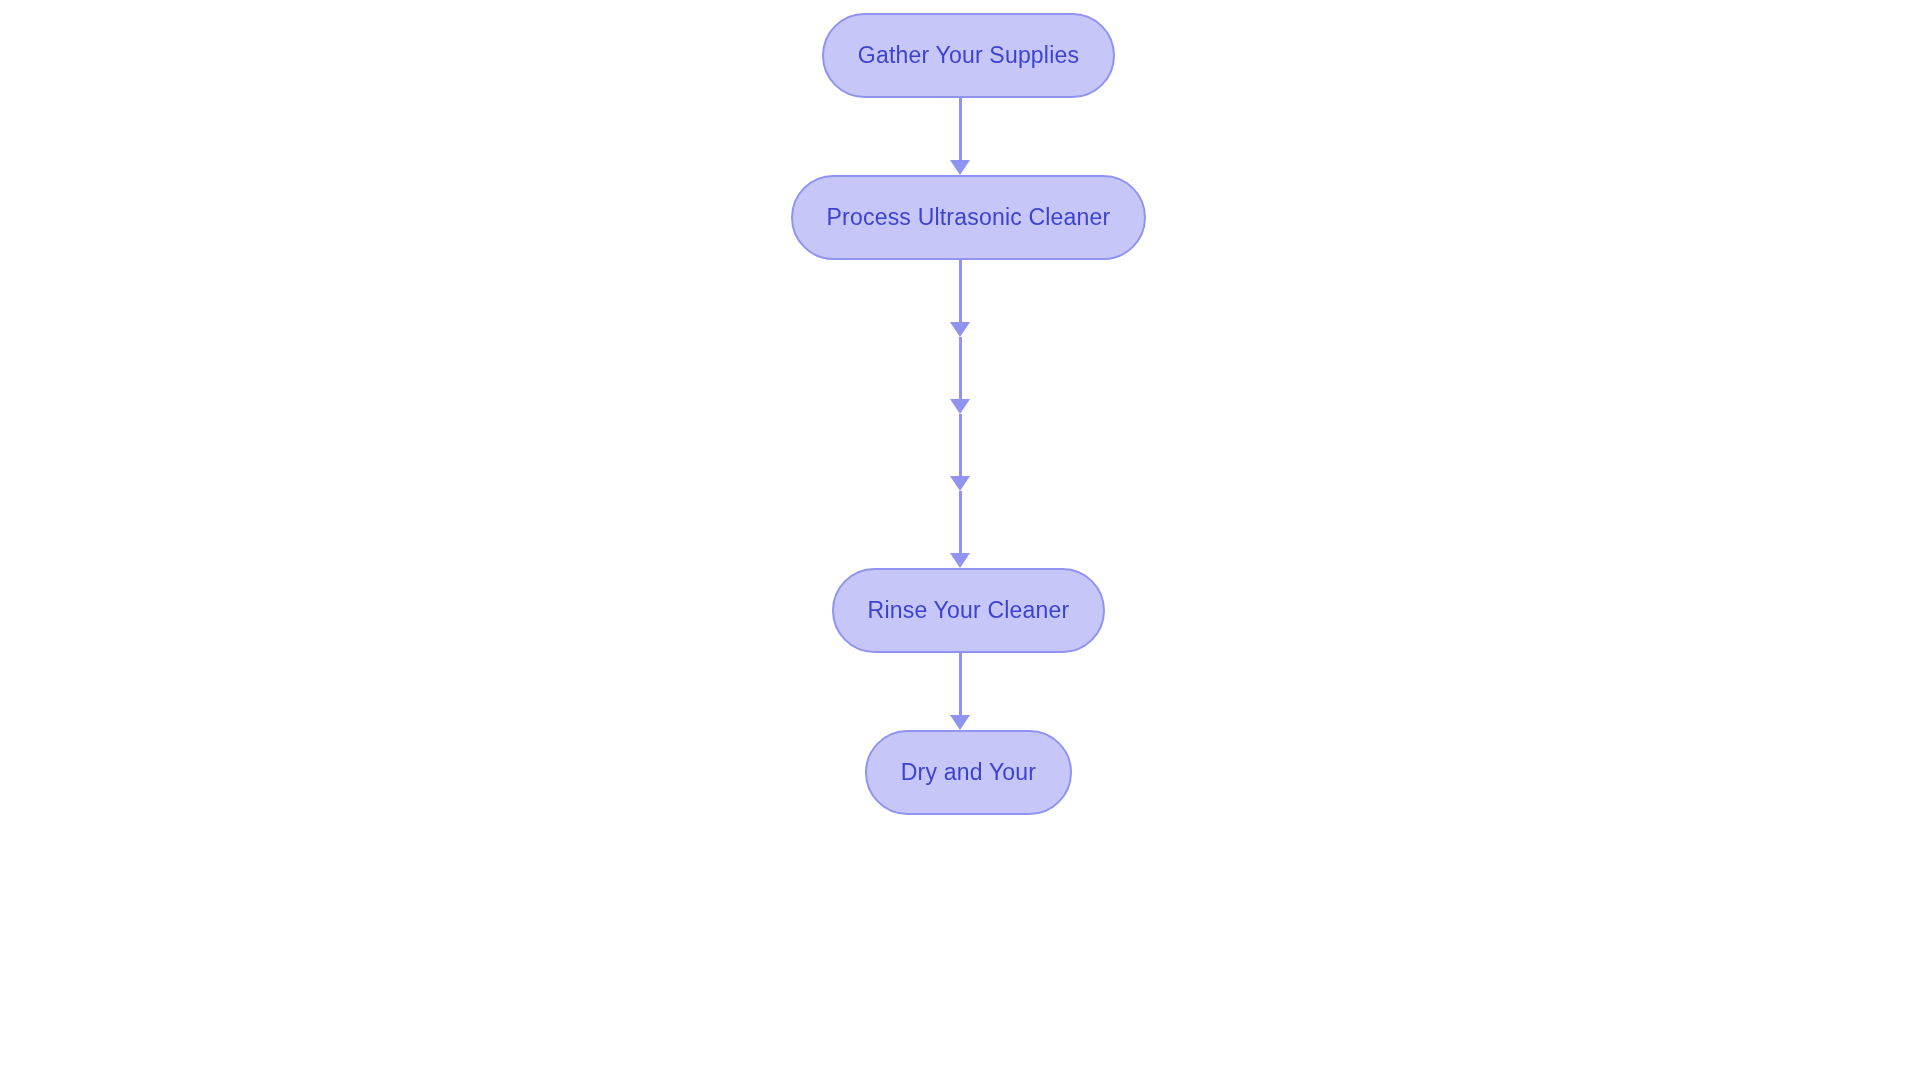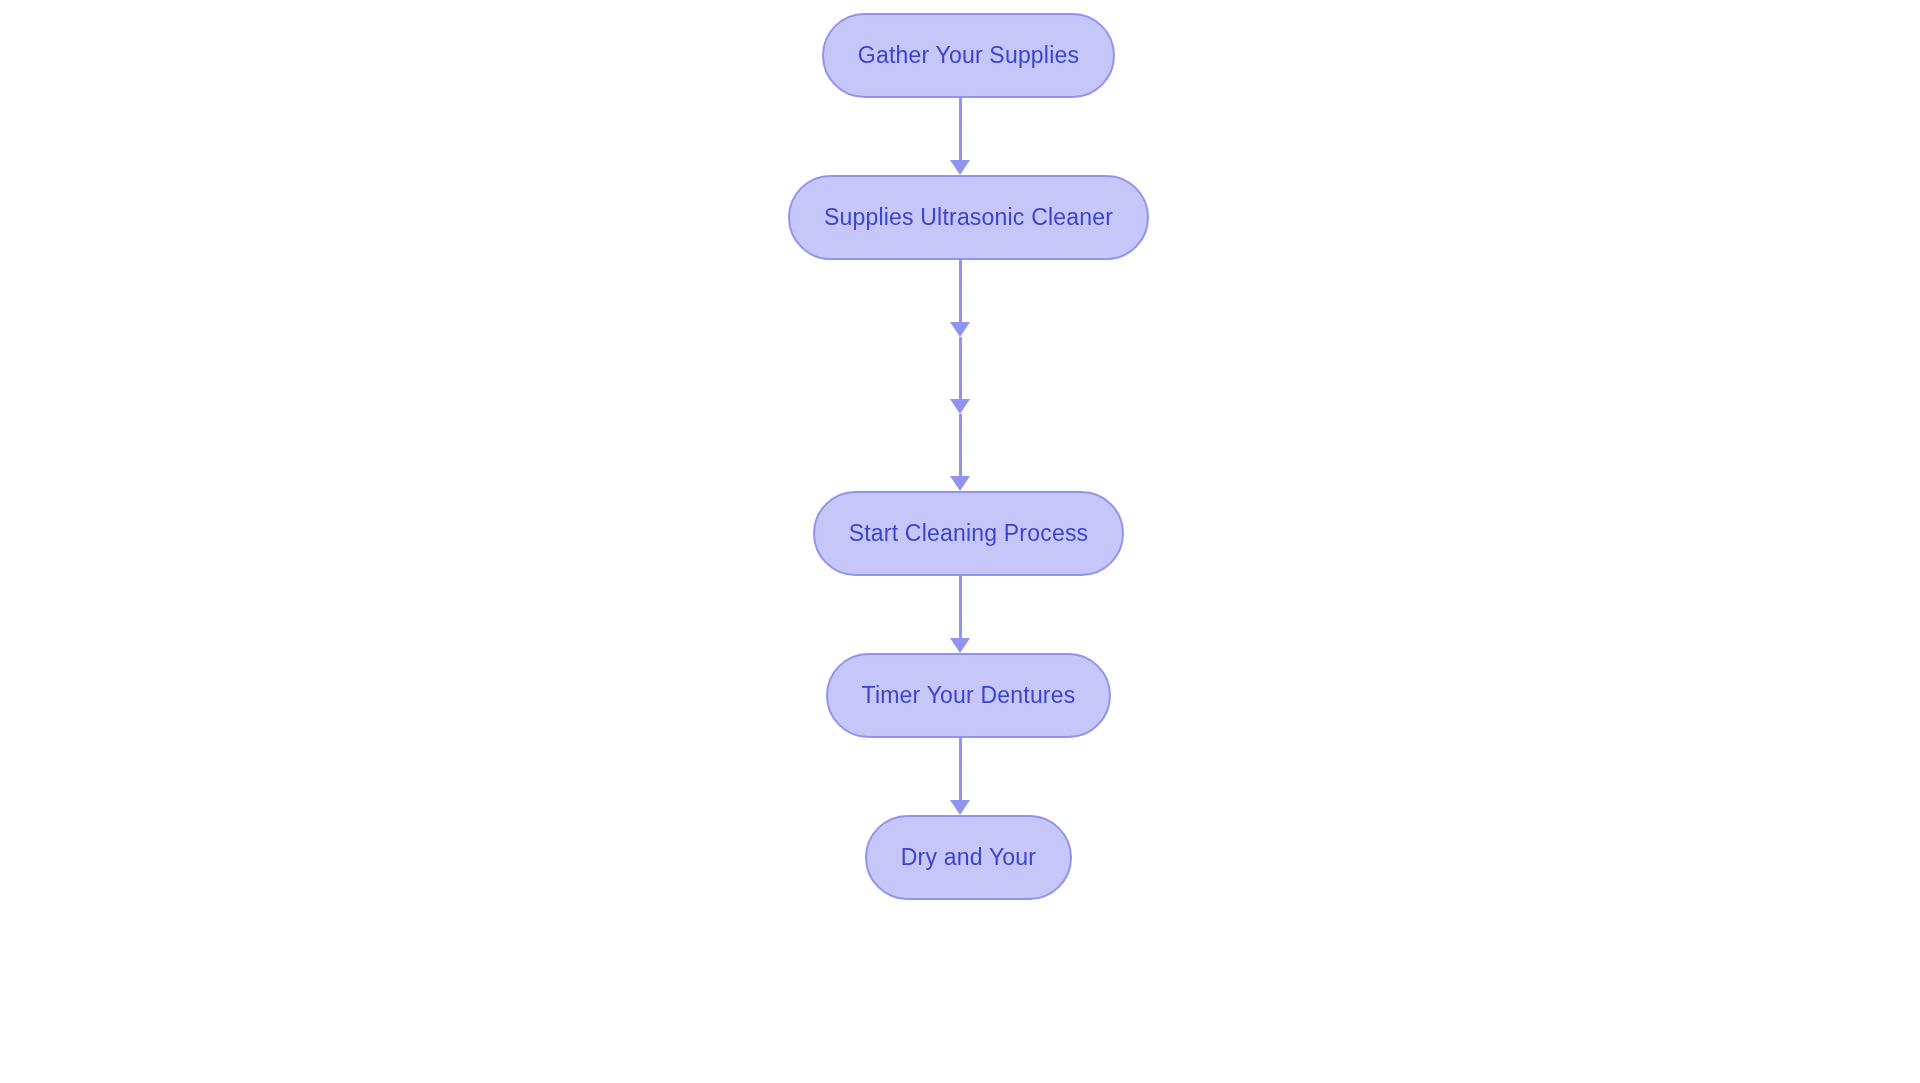--- a/index.html
+++ b/index.html
@@ -63,47 +63,46 @@
 
 <div class="canvas">
 
   <div class="node">Gather Your Supplies</div>
 
   <div class="arrow">
     <div class="line"></div>
     <div class="head"></div>
   </div>
 
-  <div class="node">Supplies Ultrasonic Cleaner</div>
+  <div class="node">Process Ultrasonic Cleaner</div>
 
   <div class="arrow">
     <div class="line"></div>
     <div class="head"></div>
   </div>
 
 
   <div class="arrow">
     <div class="line"></div>
     <div class="head"></div>
   </div>
 
 
   <div class="arrow">
     <div class="line"></div>
     <div class="head"></div>
   </div>
 
-  <div class="node">Start Cleaning Process</div>
 
   <div class="arrow">
     <div class="line"></div>
     <div class="head"></div>
   </div>
 
-  <div class="node">Timer Your Dentures</div>
+  <div class="node">Rinse Your Cleaner</div>
 
   <div class="arrow">
     <div class="line"></div>
     <div class="head"></div>
   </div>
 
   <div class="node">Dry and Your</div>
 
 </div>
 

